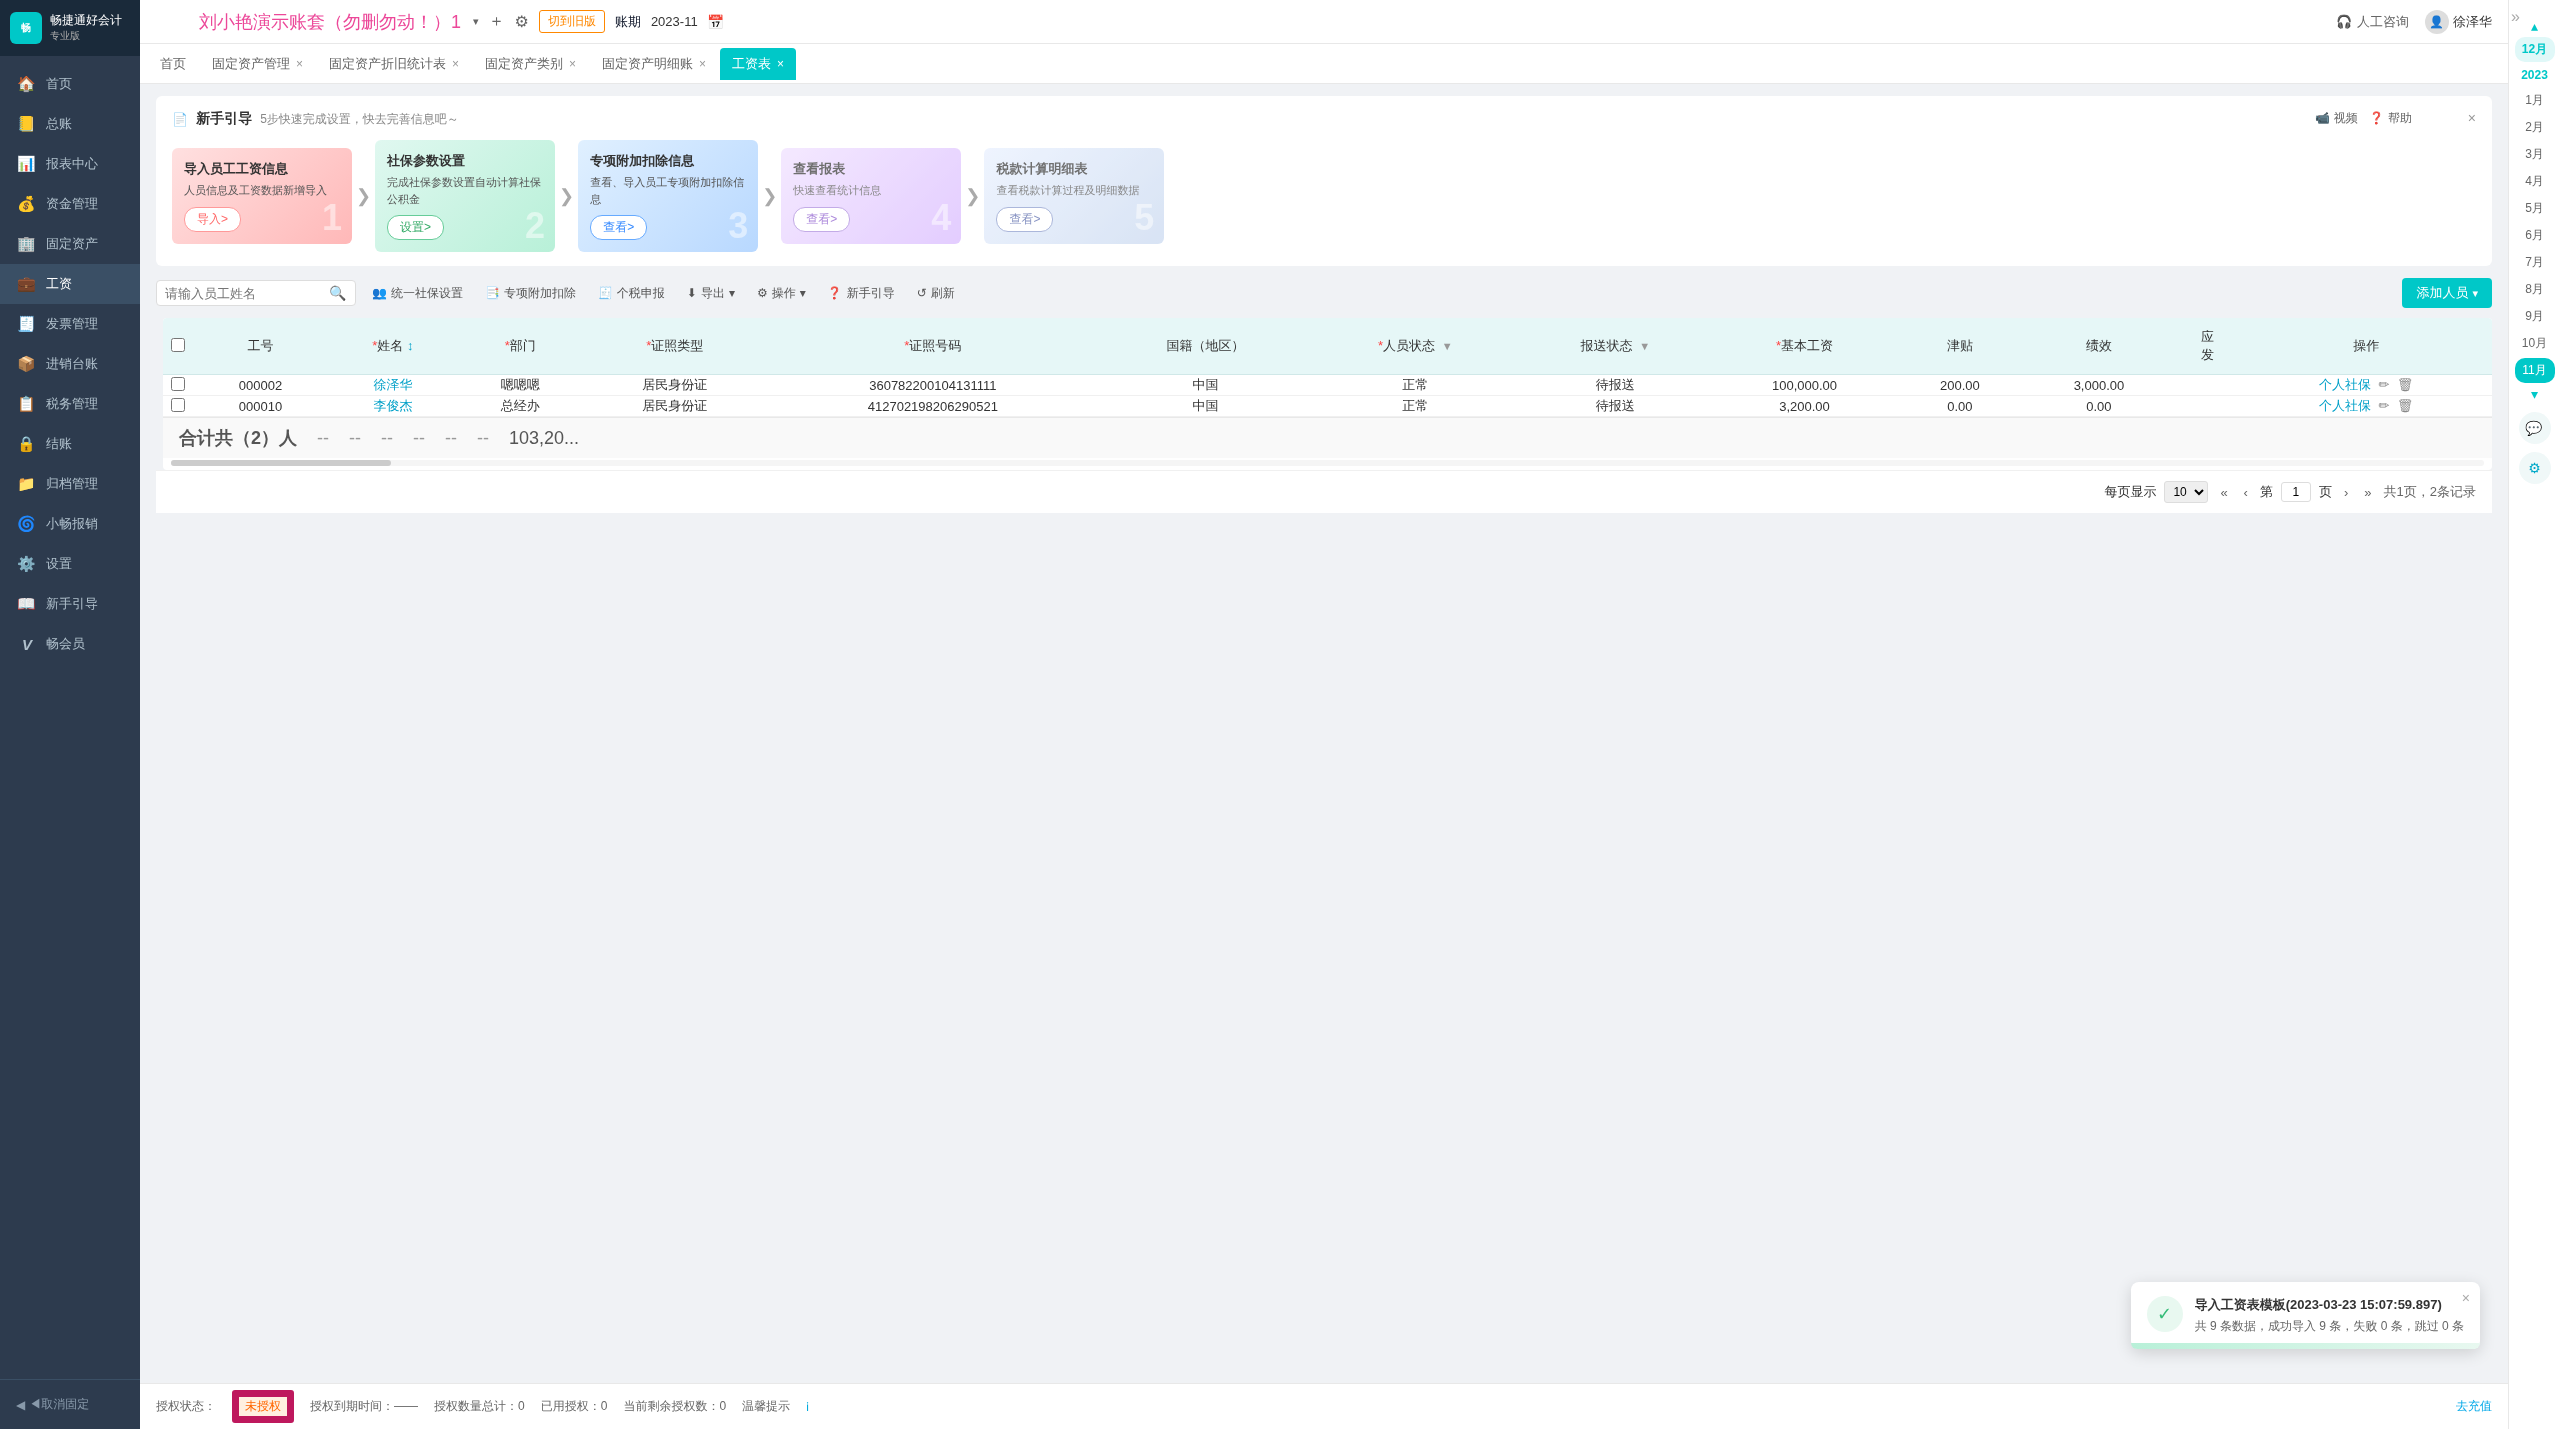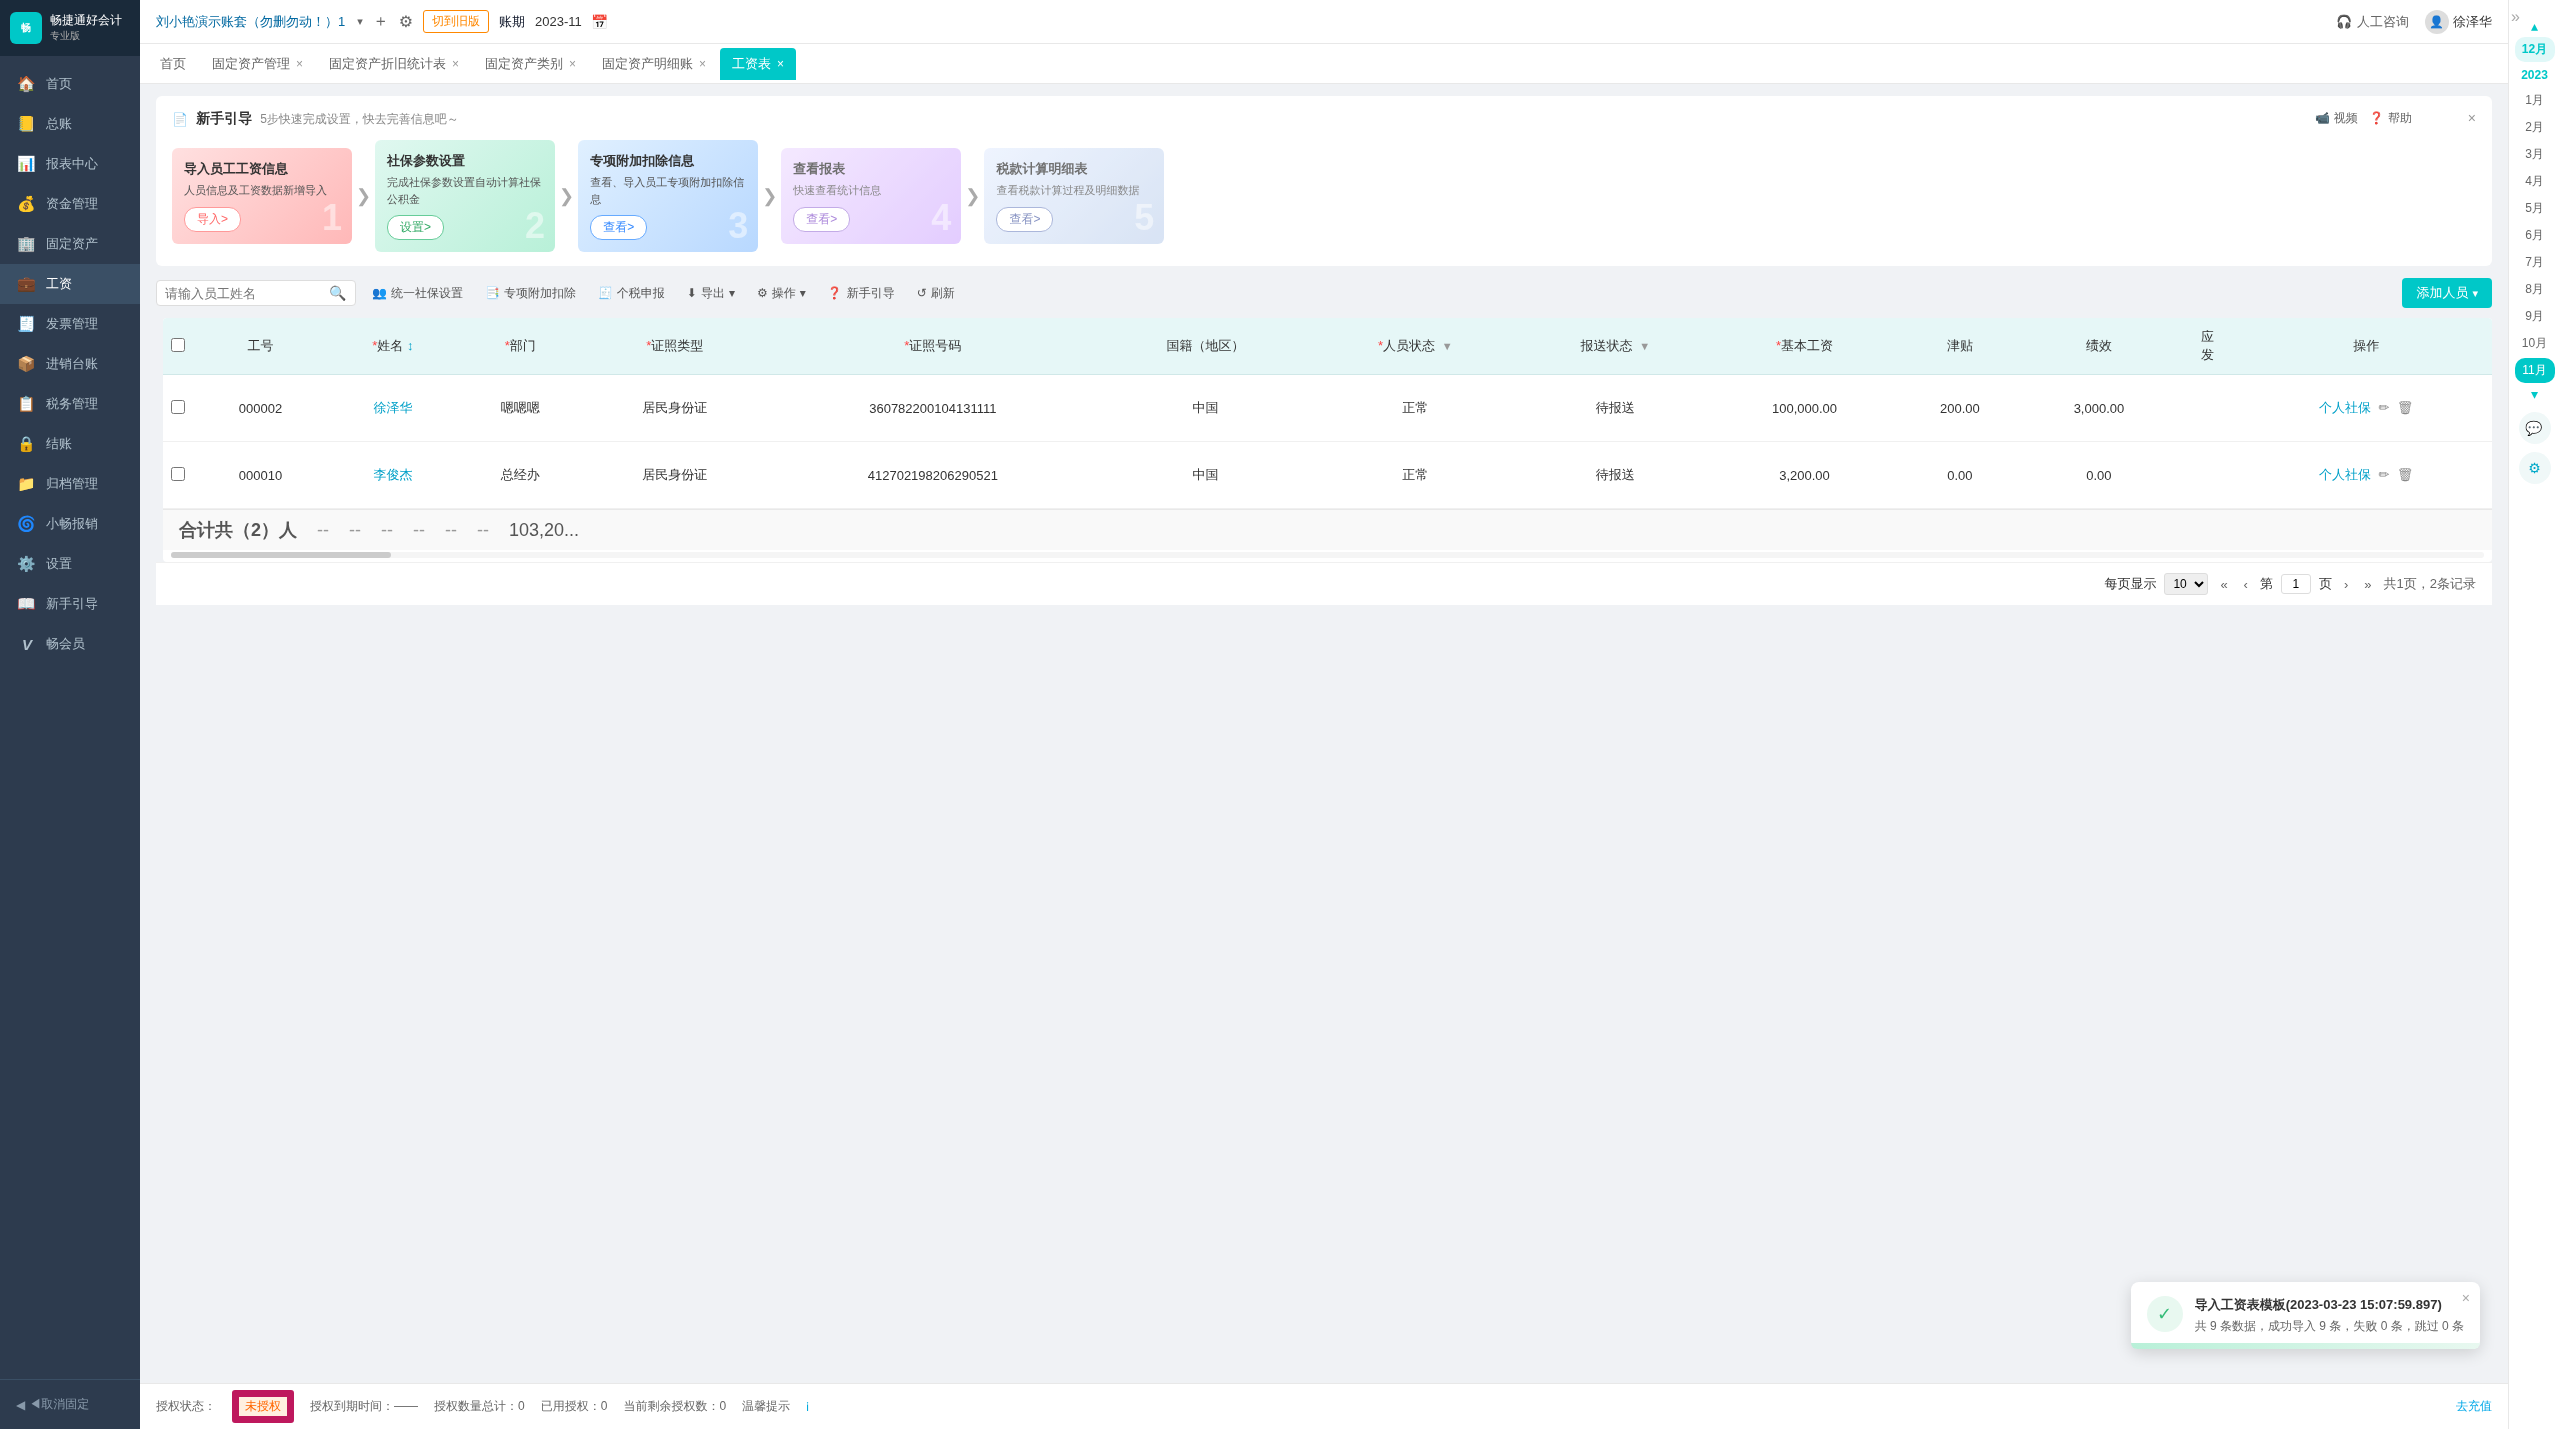--- a/index.html
+++ b/index.html
@@ -19,21 +19,21 @@
     .nav-item.active { background: #3a4f65; color: white; }
     .nav-icon { width: 18px; height: 18px; display: flex; align-items: center; justify-content: center; font-size: 15px; }
     .sidebar-bottom { padding: 10px; border-top: 1px solid #3a4f65; }
     .cancel-fixed { color: #8899aa; font-size: 12px; cursor: pointer; padding: 6px; display: flex; align-items: center; gap: 4px; }
 
     
     .main { flex: 1; display: flex; flex-direction: column; overflow: hidden; background: #f0f2f5; }
     
     
     .topbar { background: white; height: 44px; display: flex; align-items: center; padding: 0 16px; border-bottom: 1px solid #e8e8e8; gap: 10px; flex-shrink: 0; }
-    .account-name { font-size: 13px; color: #0369a1; }
+    .account-name { font-size: 18px; color: #ec4899; margin-left: 43px; }
     .dropdown-arrow { color: #666; font-size: 11px; margin-left: 2px; }
     .add-icon-btn { color: #666; font-size: 16px; cursor: pointer; }
     .settings-icon-btn { color: #666; font-size: 16px; cursor: pointer; }
     .switch-btn { border: 1px solid #ff8800; color: #ff8800; border-radius: 3px; padding: 2px 8px; font-size: 12px; cursor: pointer; background: white; }
     .period-label { color: #0f172a; font-size: 13px; }
     .period-value { color: #333; font-size: 13px; }
     .calendar-icon { color: #00c8c8; font-size: 14px; cursor: pointer; }
     .topbar-right { margin-left: auto; display: flex; align-items: center; gap: 16px; }
     .ai-consult { display: flex; align-items: center; gap: 4px; color: #666; font-size: 13px; cursor: pointer; }
     .user-info { display: flex; align-items: center; gap: 4px; color: #333; font-size: 13px; }
@@ -81,21 +81,21 @@
     .search-input { border: none; outline: none; font-size: 13px; width: 100%; }
     .search-icon { color: #999; font-size: 14px; }
     .add-person-btn { background: #00c8c8; color: white; border: none; border-radius: 4px; padding: 6px 14px; font-size: 13px; cursor: pointer; display: flex; align-items: center; gap: 4px; margin-left: auto; }
     .add-person-arrow { font-size: 11px; }
     .action-btn { display: flex; align-items: center; gap: 4px; color: #555; font-size: 12px; cursor: pointer; padding: 4px 6px; border-radius: 3px; white-space: nowrap; }
 
     
     .table-wrapper { background: white; border-radius: 4px; overflow: hidden; margin-left: 7px; }
     .data-table { width: 100%; border-collapse: collapse; font-size: 13px; }
     .data-table thead th { background: #e6f7f7; color: #333; padding: 10px 8px; text-align: center; border-bottom: 1px solid #d0e8e8; font-weight: normal; white-space: nowrap; }
-    .data-table tbody td { padding: 24px 8px; text-align: center; border-bottom: 1px solid #f0f0f0; color: #333; }
+    .data-table tbody td { padding: 1px 8px; text-align: center; border-bottom: 1px solid #f0f0f0; color: #333; }
     .checkbox-cell { width: 30px; }
     .checkbox { width: 14px; height: 14px; cursor: pointer; }
     .employee-link { color: #00a0c8; cursor: pointer; text-decoration: none; }
     .filter-icon { color: #999; font-size: 11px; margin-left: 3px; }
     .required-star { color: #ff4444; }
     .table-footer { background: #f9f9f9; border-top: 1px solid #e8e8e8; padding: 8px 16px; display: flex; align-items: center; gap: 20px; font-size: 18px; color: #555; }
     .footer-total { font-weight: bold; }
     .footer-dash { color: #999; }
 
     

